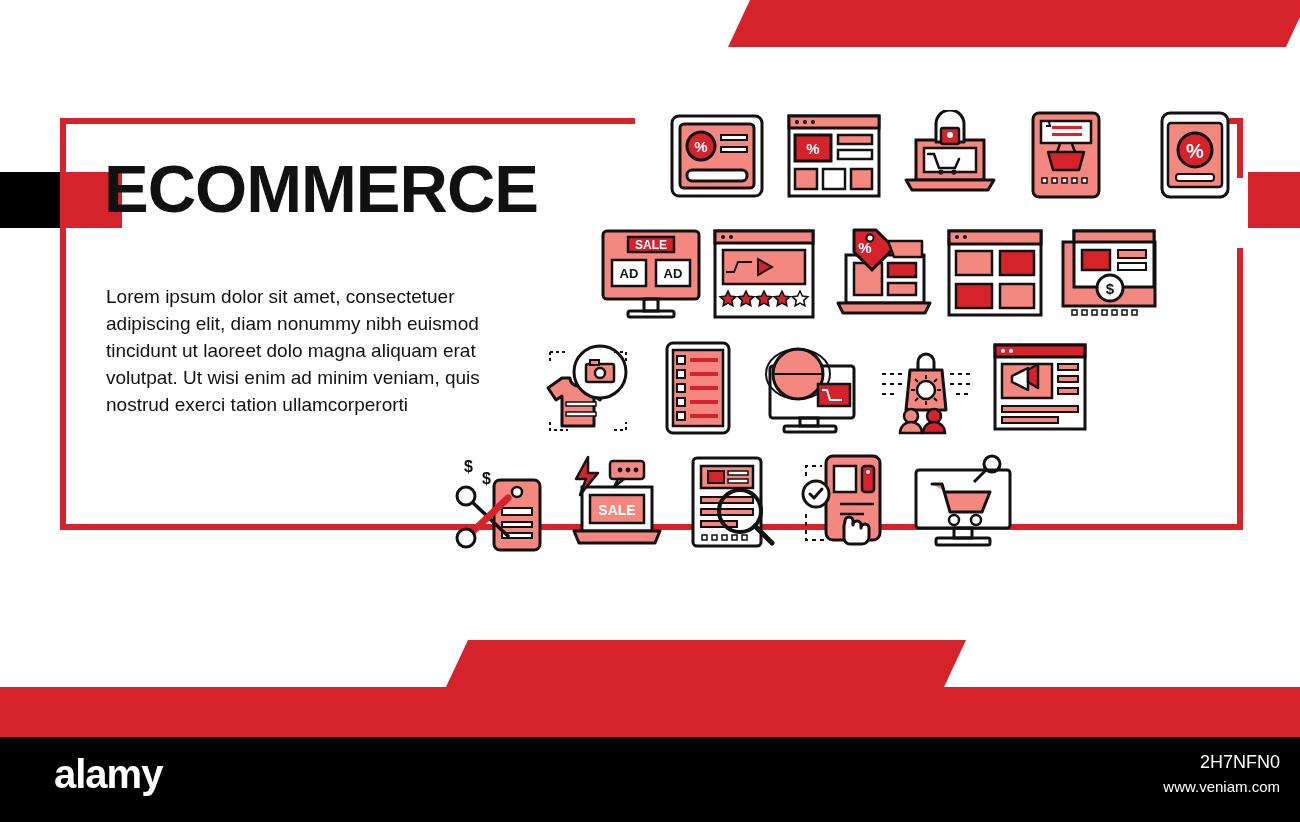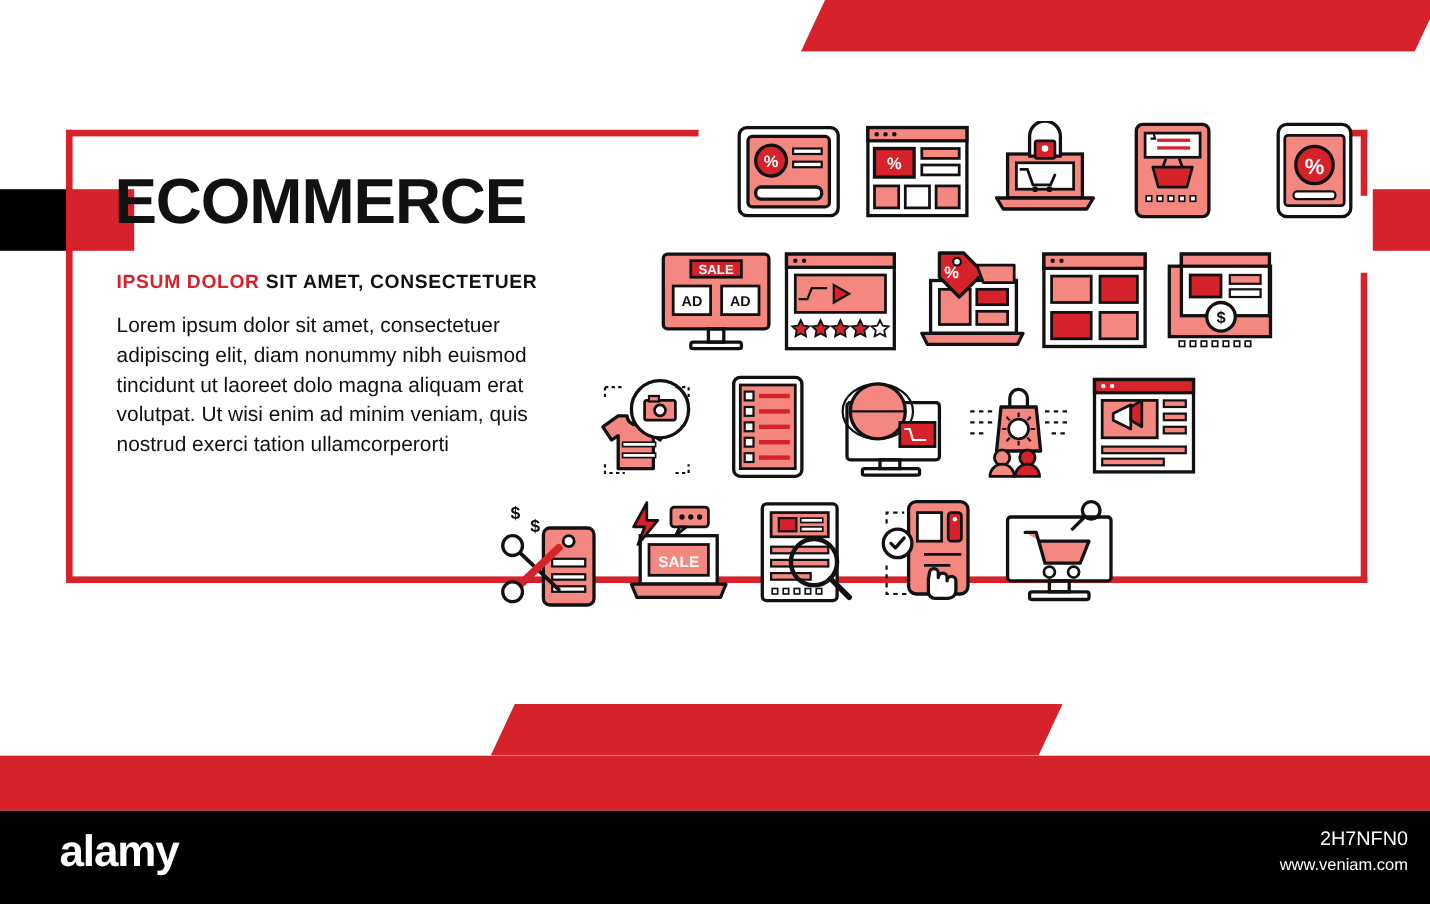--- a/index.html
+++ b/index.html
@@ -29,21 +29,21 @@
   
   .frame-tl-h{position:absolute;left:60px;top:118px;width:575px;height:6px;background:#d6232b;}
   .frame-tl-v{position:absolute;left:60px;top:118px;width:6px;height:412px;background:#d6232b;}
   .frame-bl-h{position:absolute;left:60px;top:524px;width:1020px;height:6px;background:#d6232b;}
   .frame-tr-v{position:absolute;left:1237px;top:118px;width:6px;height:60px;background:#d6232b;}
   .frame-tr-h{position:absolute;left:1182px;top:118px;width:61px;height:6px;background:#d6232b;}
   .frame-br-v{position:absolute;left:1237px;top:248px;width:6px;height:282px;background:#d6232b;}
   .frame-br-h{position:absolute;left:1080px;top:524px;width:163px;height:6px;background:#d6232b;}
 
   
-  .title{position:absolute;left:104px;top:155px;font-size:58px;font-weight:bold;
+  .title{position:absolute;left:104px;top:155px;font-size:67px;font-weight:bold;
     letter-spacing:-1px;color:#111;line-height:1;font-family:"Liberation Sans",sans-serif;}
   .subtitle{position:absolute;left:106px;top:246px;font-size:17.5px;font-weight:bold;
     letter-spacing:.6px;color:#111;}
   .subtitle .accent{color:#d6232b;}
   .body-text{position:absolute;left:106px;top:284px;width:430px;font-size:19px;
     line-height:1.42;color:#111;}
 
   
   .icons{position:absolute;left:0;top:0;width:1300px;height:640px;}
   .icon{position:absolute;}
@@ -69,21 +69,20 @@
 
   <div class="frame-tl-h"></div>
   <div class="frame-tl-v"></div>
   <div class="frame-bl-h"></div>
   <div class="frame-tr-v"></div>
   <div class="frame-tr-h"></div>
   <div class="frame-br-v"></div>
   <div class="frame-br-h"></div>
 
   <div class="title">ECOMMERCE</div>
-  <div class="subtitle"><span class="accent">IPSUM DOLOR</span><span> SIT AMET, CONSECTETUER</span></div>
   <div class="body-text">Lorem ipsum dolor sit amet, consectetuer adipiscing elit, diam nonummy nibh euismod tincidunt ut laoreet dolo magna aliquam erat volutpat. Ut wisi enim ad minim veniam, quis nostrud exerci tation ullamcorperorti</div>
 
   <div class="icons">
 
   <svg class="icon" style="left:669px;top:113px" width="96" height="86" viewBox="0 0 96 86">
     <rect x="3" y="3" width="90" height="80" rx="7" fill="#fff" stroke="#111" stroke-width="3"></rect>
     <rect x="11" y="11" width="74" height="64" rx="4" fill="#f4877f" stroke="#111" stroke-width="3"></rect>
     <circle cx="32" cy="33" r="14" fill="#d6232b" stroke="#111" stroke-width="3"></circle>
     <text x="32" y="39" font-size="15" font-weight="bold" fill="#fff" text-anchor="middle" font-family="Liberation Sans, sans-serif">%</text>
     <rect x="52" y="22" width="26" height="5" fill="#fff" stroke="#111" stroke-width="2"></rect>

